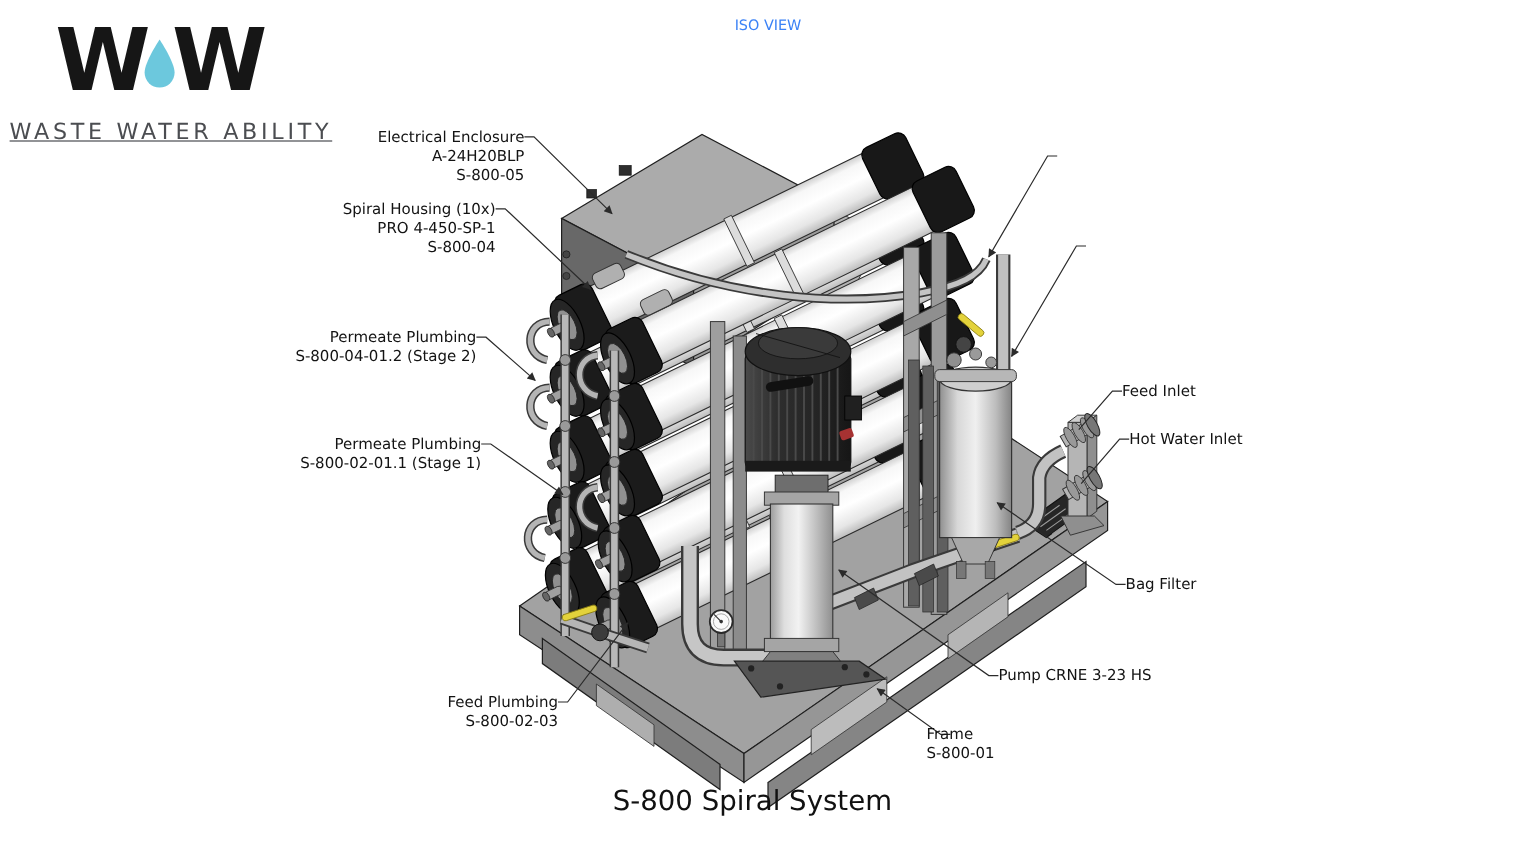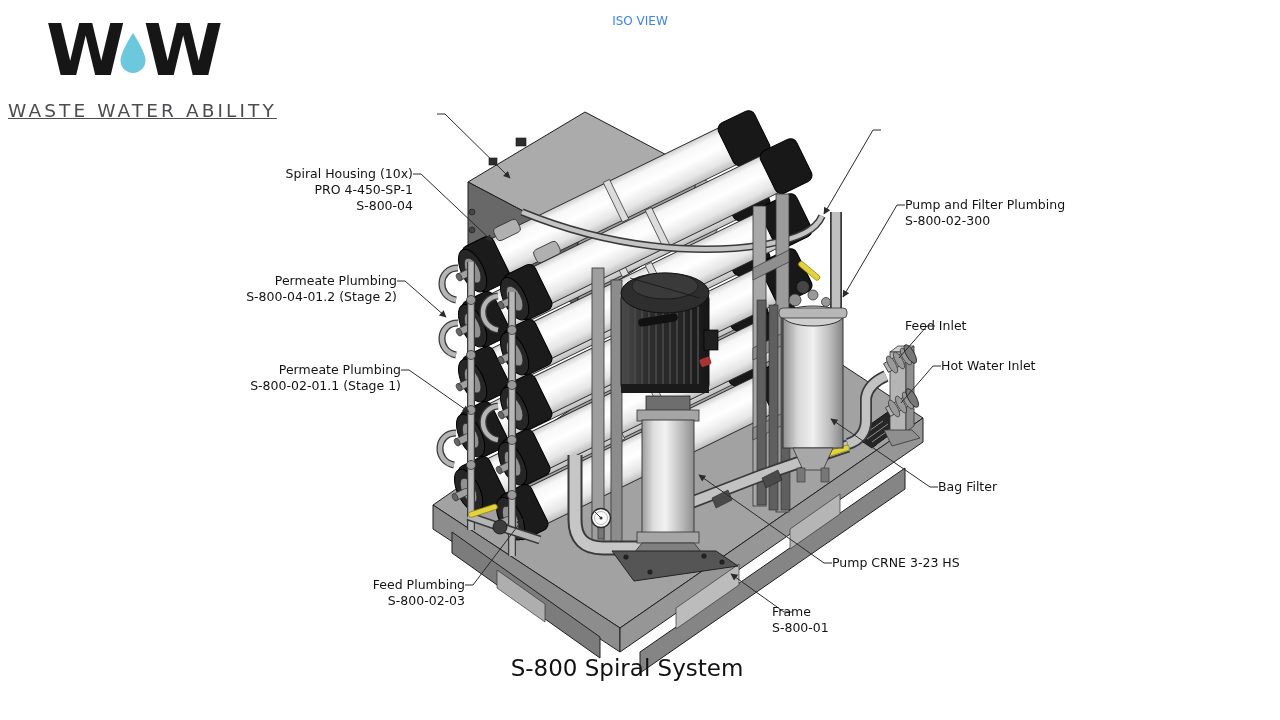--- a/index.html
+++ b/index.html
@@ -271,20 +271,25 @@
         <path d="M12 1 C12 1 2 16 2 23 a10 10 0 0 0 20 0 C22 16 12 1 12 1 Z" fill="#6cc8dd"></path>
       </svg>
       <span>W</span>
     </div>
     <div class="logo-sub">WASTE WATER ABILITY</div>
   </div>
 
   <div class="isoview">ISO VIEW</div>
   <div class="title">S-800 Spiral System</div>
 
+  <div class="co r" style="right:843px;top:106px">
+    <div>Electrical Enclosure</div>
+    <div>A-24H20BLP</div>
+    <div>S-800-05</div>
+  </div>
 
   <div class="co r" style="right:867px;top:166px">
     <div>Spiral Housing (10x)</div>
     <div>PRO 4-450-SP-1</div>
     <div>S-800-04</div>
   </div>
 
   <div class="co r" style="right:883px;top:273px">
     <div>Permeate Plumbing</div>
     <div>S-800-04-01.2 (Stage 2)</div>
@@ -294,26 +299,22 @@
     <div>Permeate Plumbing</div>
     <div>S-800-02-01.1 (Stage 1)</div>
   </div>
 
   <div class="co r" style="right:815px;top:577px">
     <div>Feed Plumbing</div>
     <div>S-800-02-03</div>
   </div>
 
 
-  <div class="co l" style="left:905px;top:197px">
-    <div>Pump and Filter Plumbing</div>
-    <div>S-800-02-300</div>
-  </div>
-
-  <div class="co l" style="left:905px;top:318px">
+
+  <div class="co l" style="left:935px;top:318px">
     <div>Feed Inlet</div>
   </div>
 
   <div class="co l" style="left:941px;top:358px">
     <div>Hot Water Inlet</div>
   </div>
 
   <div class="co l" style="left:938px;top:479px">
     <div>Bag Filter</div>
   </div>

